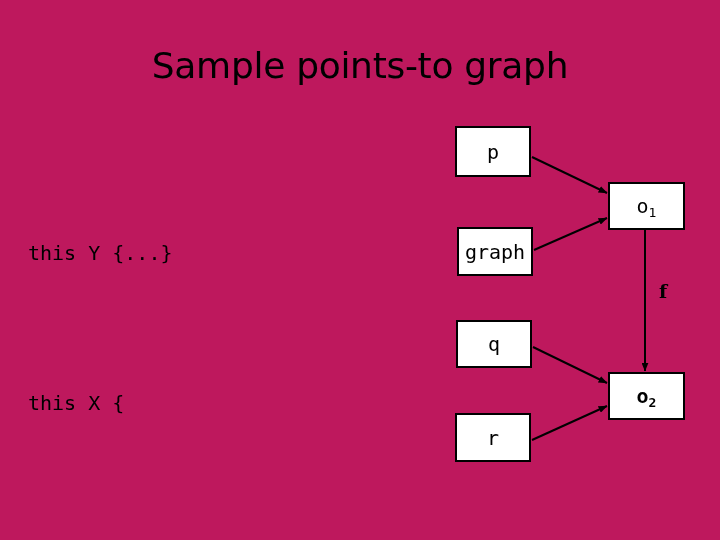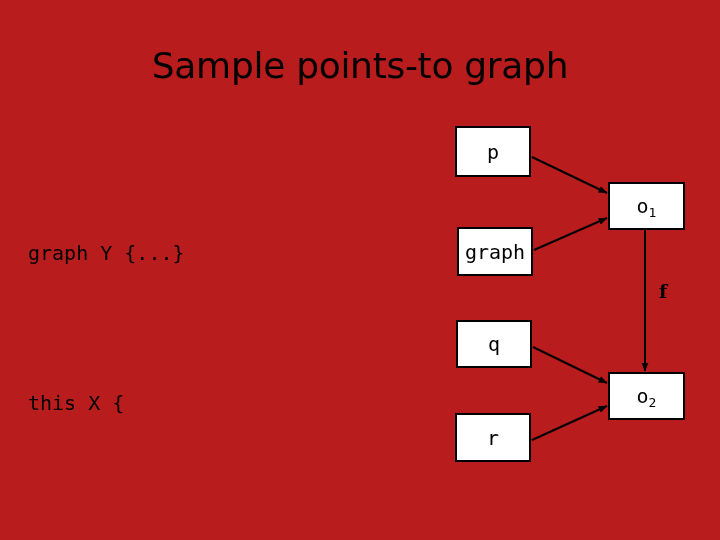--- a/index.html
+++ b/index.html
@@ -12,21 +12,21 @@
     height: 540px;
     position: relative;
     overflow: hidden;
     font-family: "Liberation Sans", sans-serif;
     color: #000000;
   }
 
   #slide {
     position: absolute;
     inset: 0;
-    background: #b91c1c;
+    background: #be185d;
   }
 
   
   #slide-title {
     position: absolute;
     left: 0;
     top: 44px;
     width: 720px;
     text-align: center;
     font-family: "DejaVu Sans", sans-serif;
@@ -84,21 +84,21 @@
   }
 
   
   #node-p    { left: 15px;  top: 16px;  width: 76px; height: 51px; }
   #node-this { left: 17px;  top: 117px; width: 76px; height: 49px; }
   #node-q    { left: 16px;  top: 210px; width: 76px; height: 48px; }
   #node-r    { left: 15px;  top: 303px; width: 76px; height: 49px; }
 
   
   #node-o1 { left: 168px; top: 72px;  width: 77px; height: 48px; }
-  #node-o2 { left: 168px; top: 262px; width: 77px; height: 48px; }
+  #node-o2 { left: 168px; top: 262px; width: 77px; height: 48px; font-weight: bold; }
 
   #edge-layer {
     position: absolute;
     left: 0;
     top: 0;
     width: 270px;
     height: 370px;
     overflow: visible;
   }
 
@@ -114,21 +114,21 @@
 </style>
 </head>
 <body>
 
 <div id="slide">
 
   <div id="slide-title">Sample points-to graph</div>
 
   <div id="code-listing">
 
-    <div class="code-line"><span>graph Y {...}</span></div>
+    <div class="code-line"><span>this Y {...}</span></div>
 
     <div class="code-line"><span>this X {</span></div>
 
     <div class="code-line">    </div>
 
     
 
     
 
     

